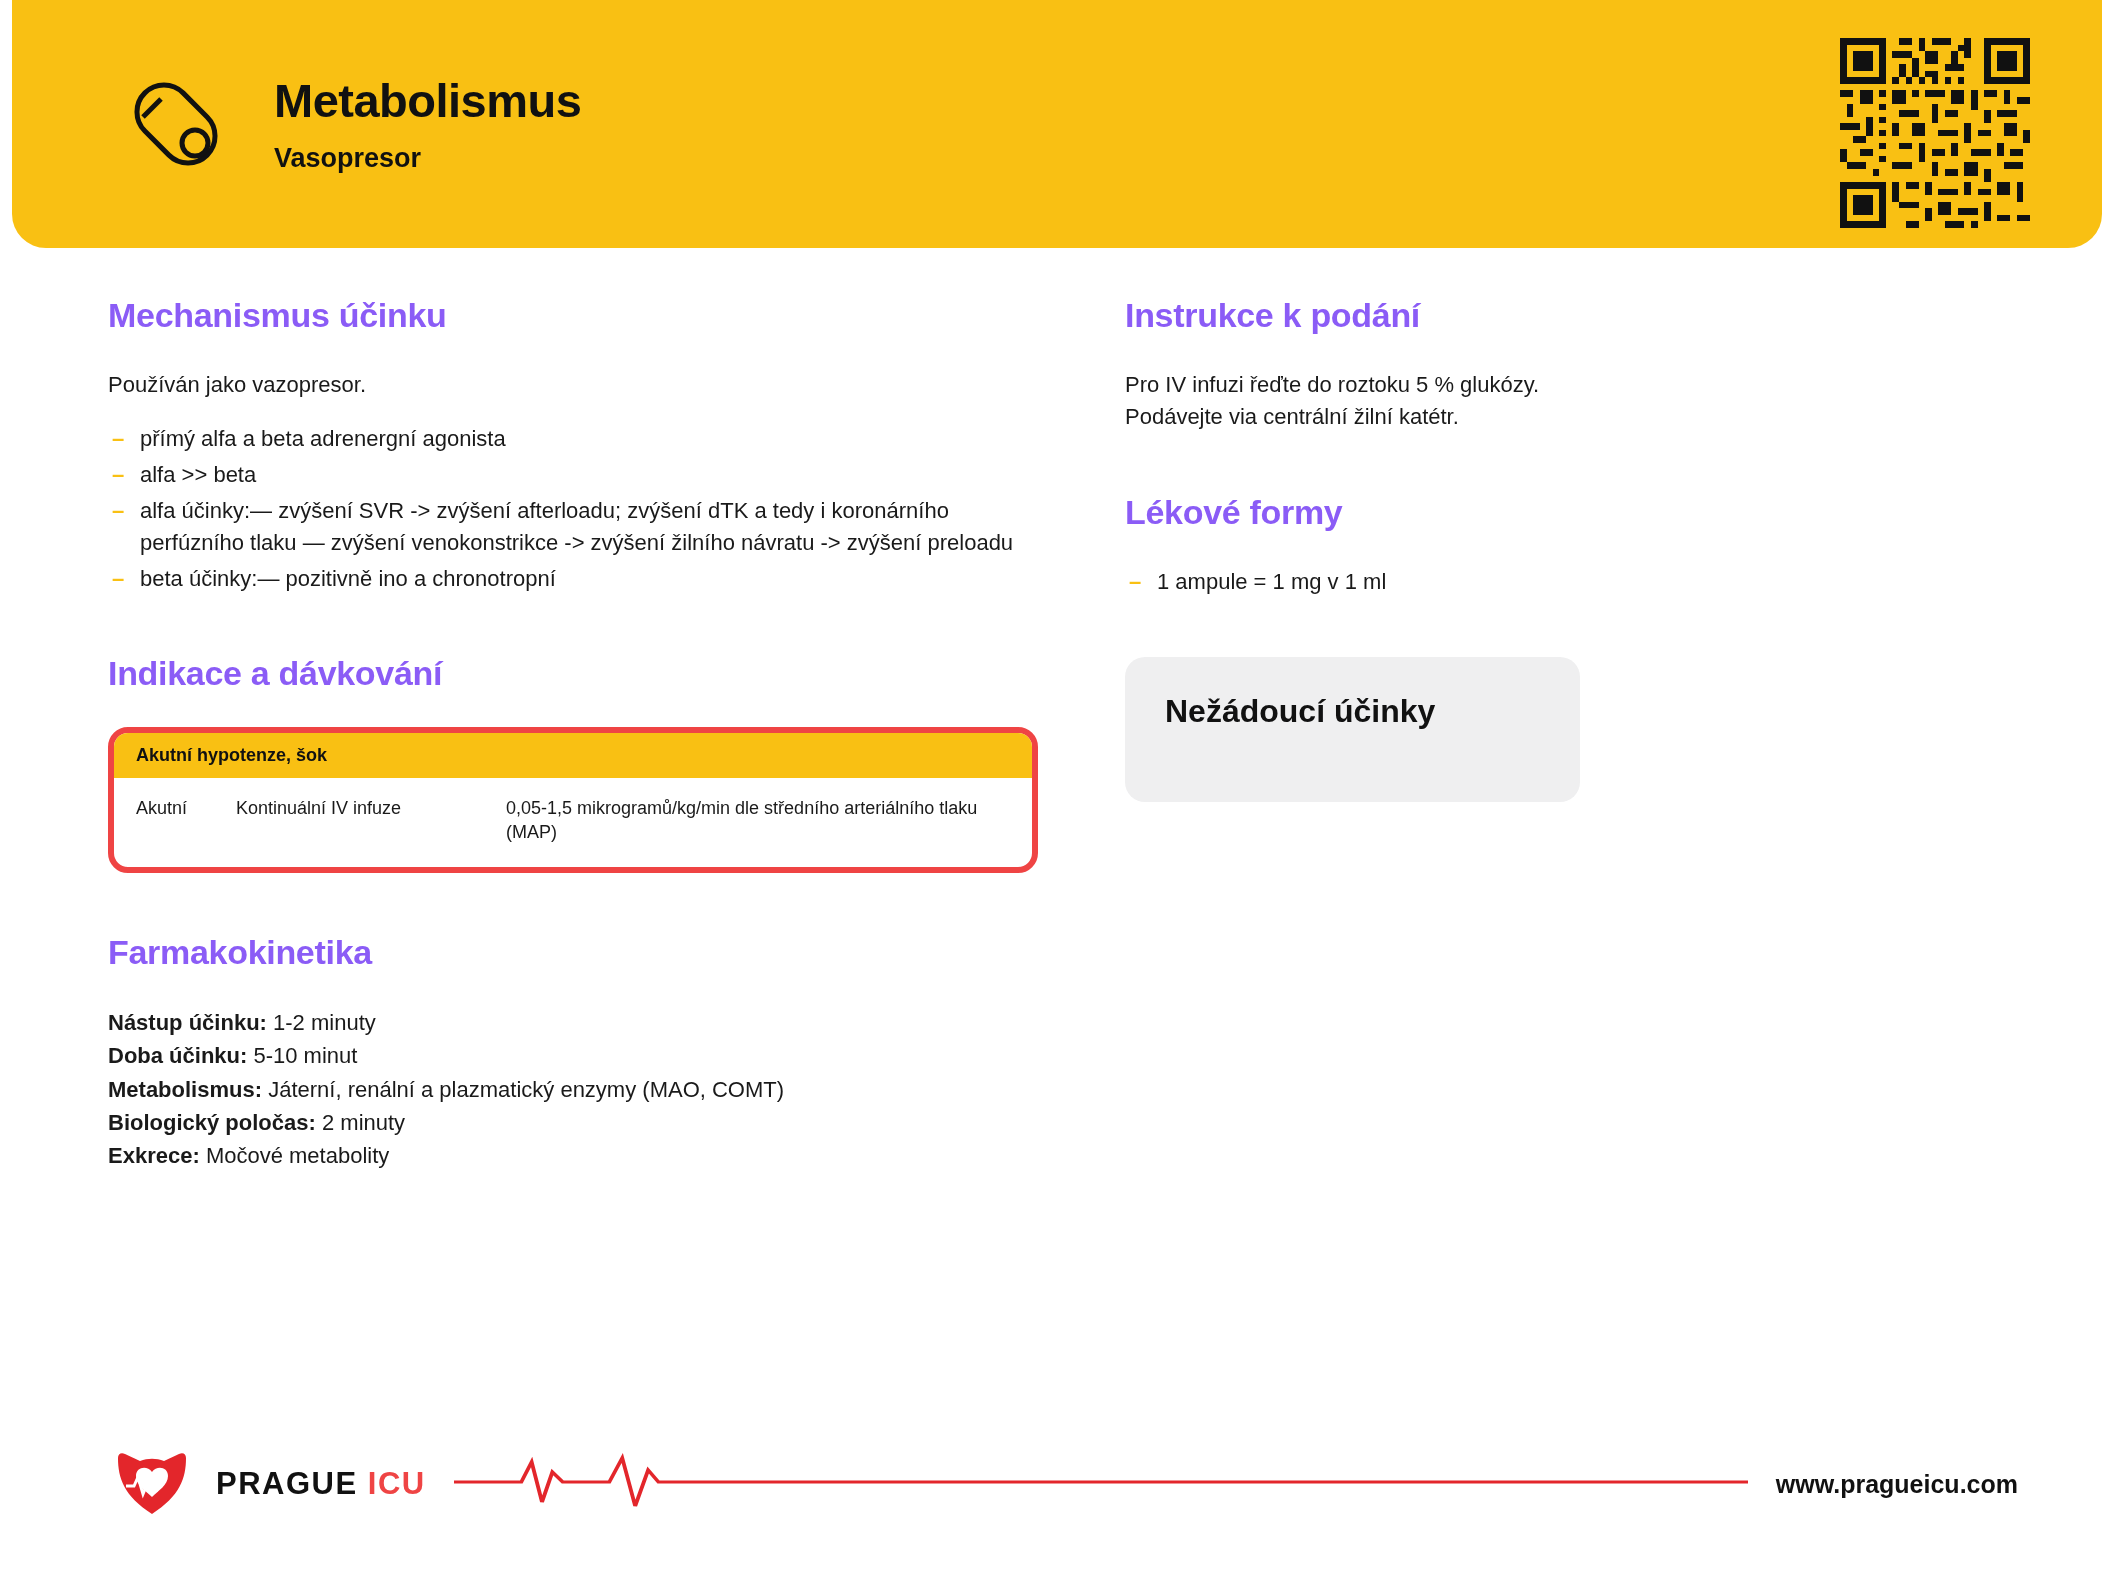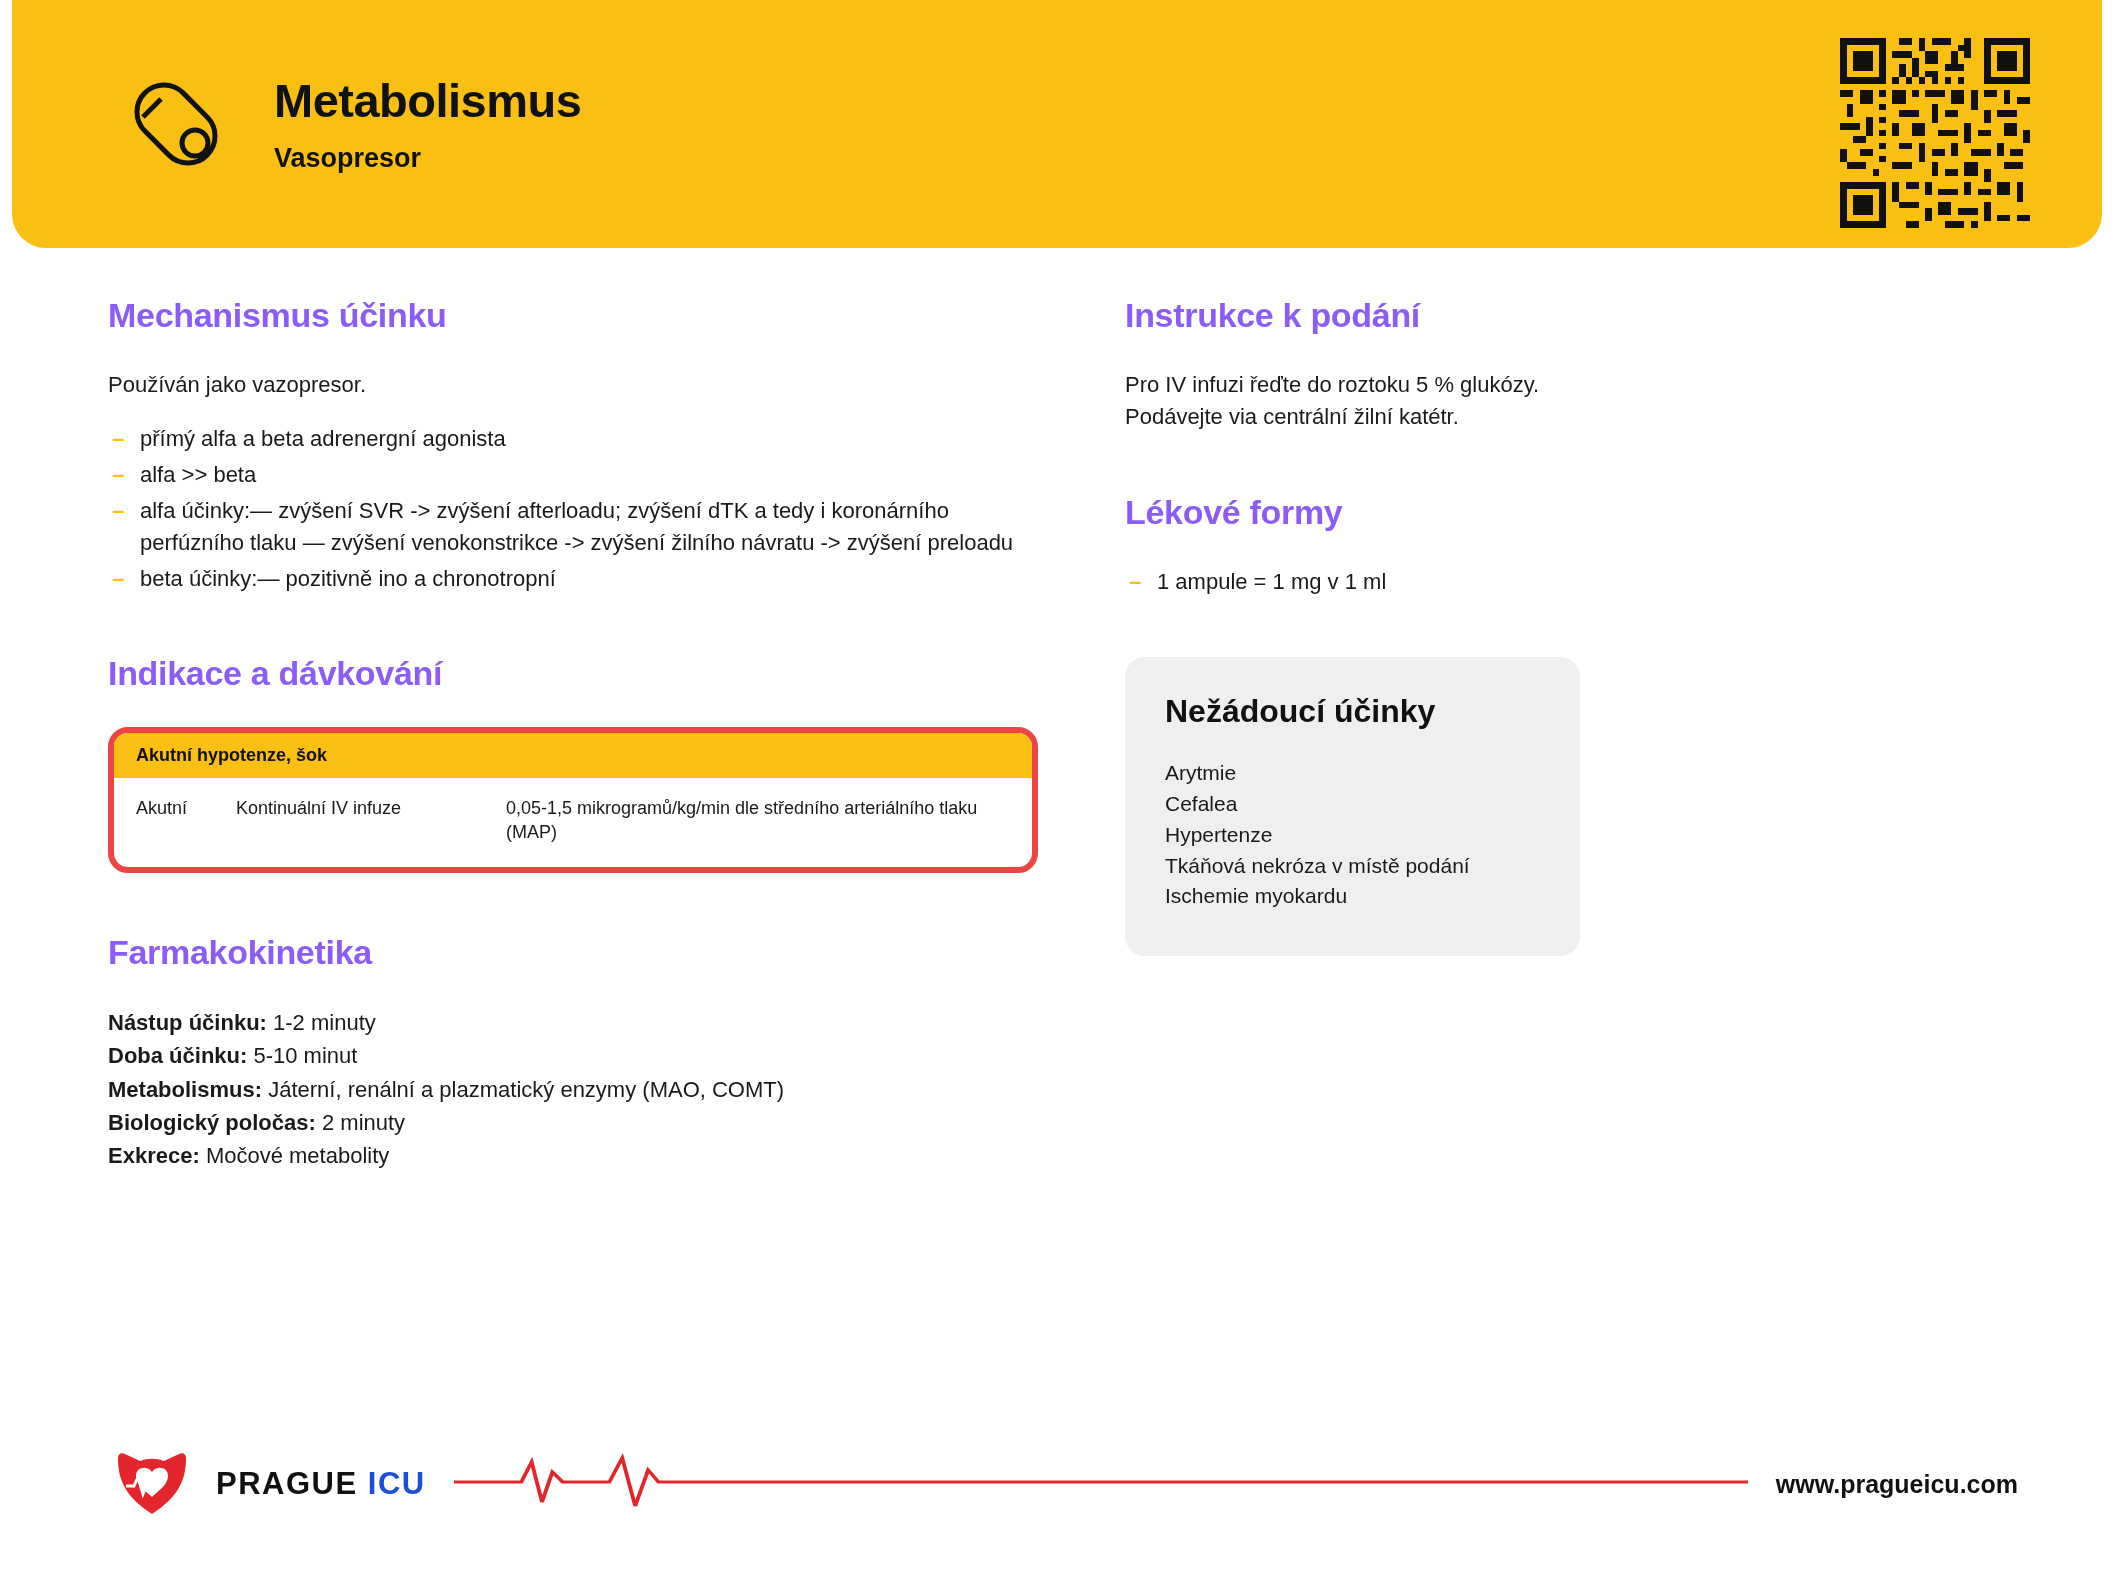--- a/index.html
+++ b/index.html
@@ -191,21 +191,21 @@
     flex: 0 0 auto;
   }
   .logo-mark { width: 92px; height: 72px; }
   .logo-text {
     font-size: 31px;
     font-weight: bold;
     letter-spacing: 1.5px;
     margin-left: 14px;
     color: #111;
   }
-  .logo-text .icu { color: #1d4ed8; }
+  .logo-text .icu { color: #ef4444; }
   .ecg {
     flex: 1 1 auto;
     height: 64px;
     margin: 0 28px;
   }
   .site {
     font-size: 25px;
     font-weight: bold;
     color: #111;
     flex: 0 0 auto;
@@ -403,27 +403,20 @@
 
     <div class="section">
       <h2 class="section-title">Lékové formy</h2>
       <ul class="dashlist">
         <li>1 ampule = 1 mg v 1 ml</li>
       </ul>
     </div>
 
     <div class="adverse-card">
       <h3>Nežádoucí účinky</h3>
-      <ul>
-        <li>Arytmie</li>
-        <li>Cefalea</li>
-        <li>Hypertenze</li>
-        <li>Tkáňová nekróza v místě podání</li>
-        <li>Ischemie myokardu</li>
-      </ul>
     </div>
 
   </div>
 </div>
 
 <div class="footer">
   <div class="logo-wrap">
     <div class="logo-mark">
       <svg viewBox="0 0 92 72" width="92" height="72">
         <path d="M8 10 C8 6 11 4 15 6 L30 13 C38 10 46 10 54 13 L69 6 C73 4 76 6 76 10 C76 30 70 48 42 66 C14 48 8 30 8 10 Z" fill="#e3262b"></path>

